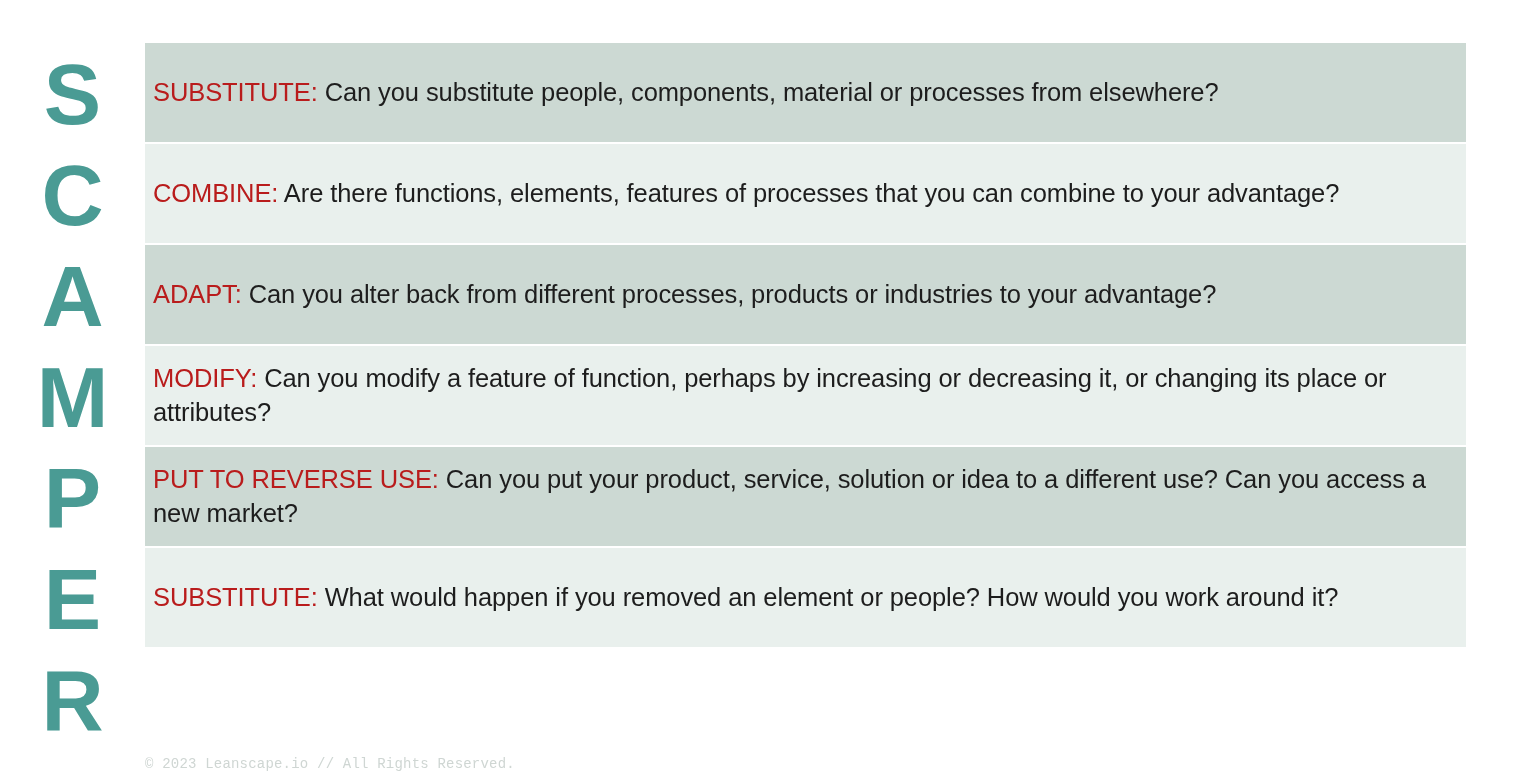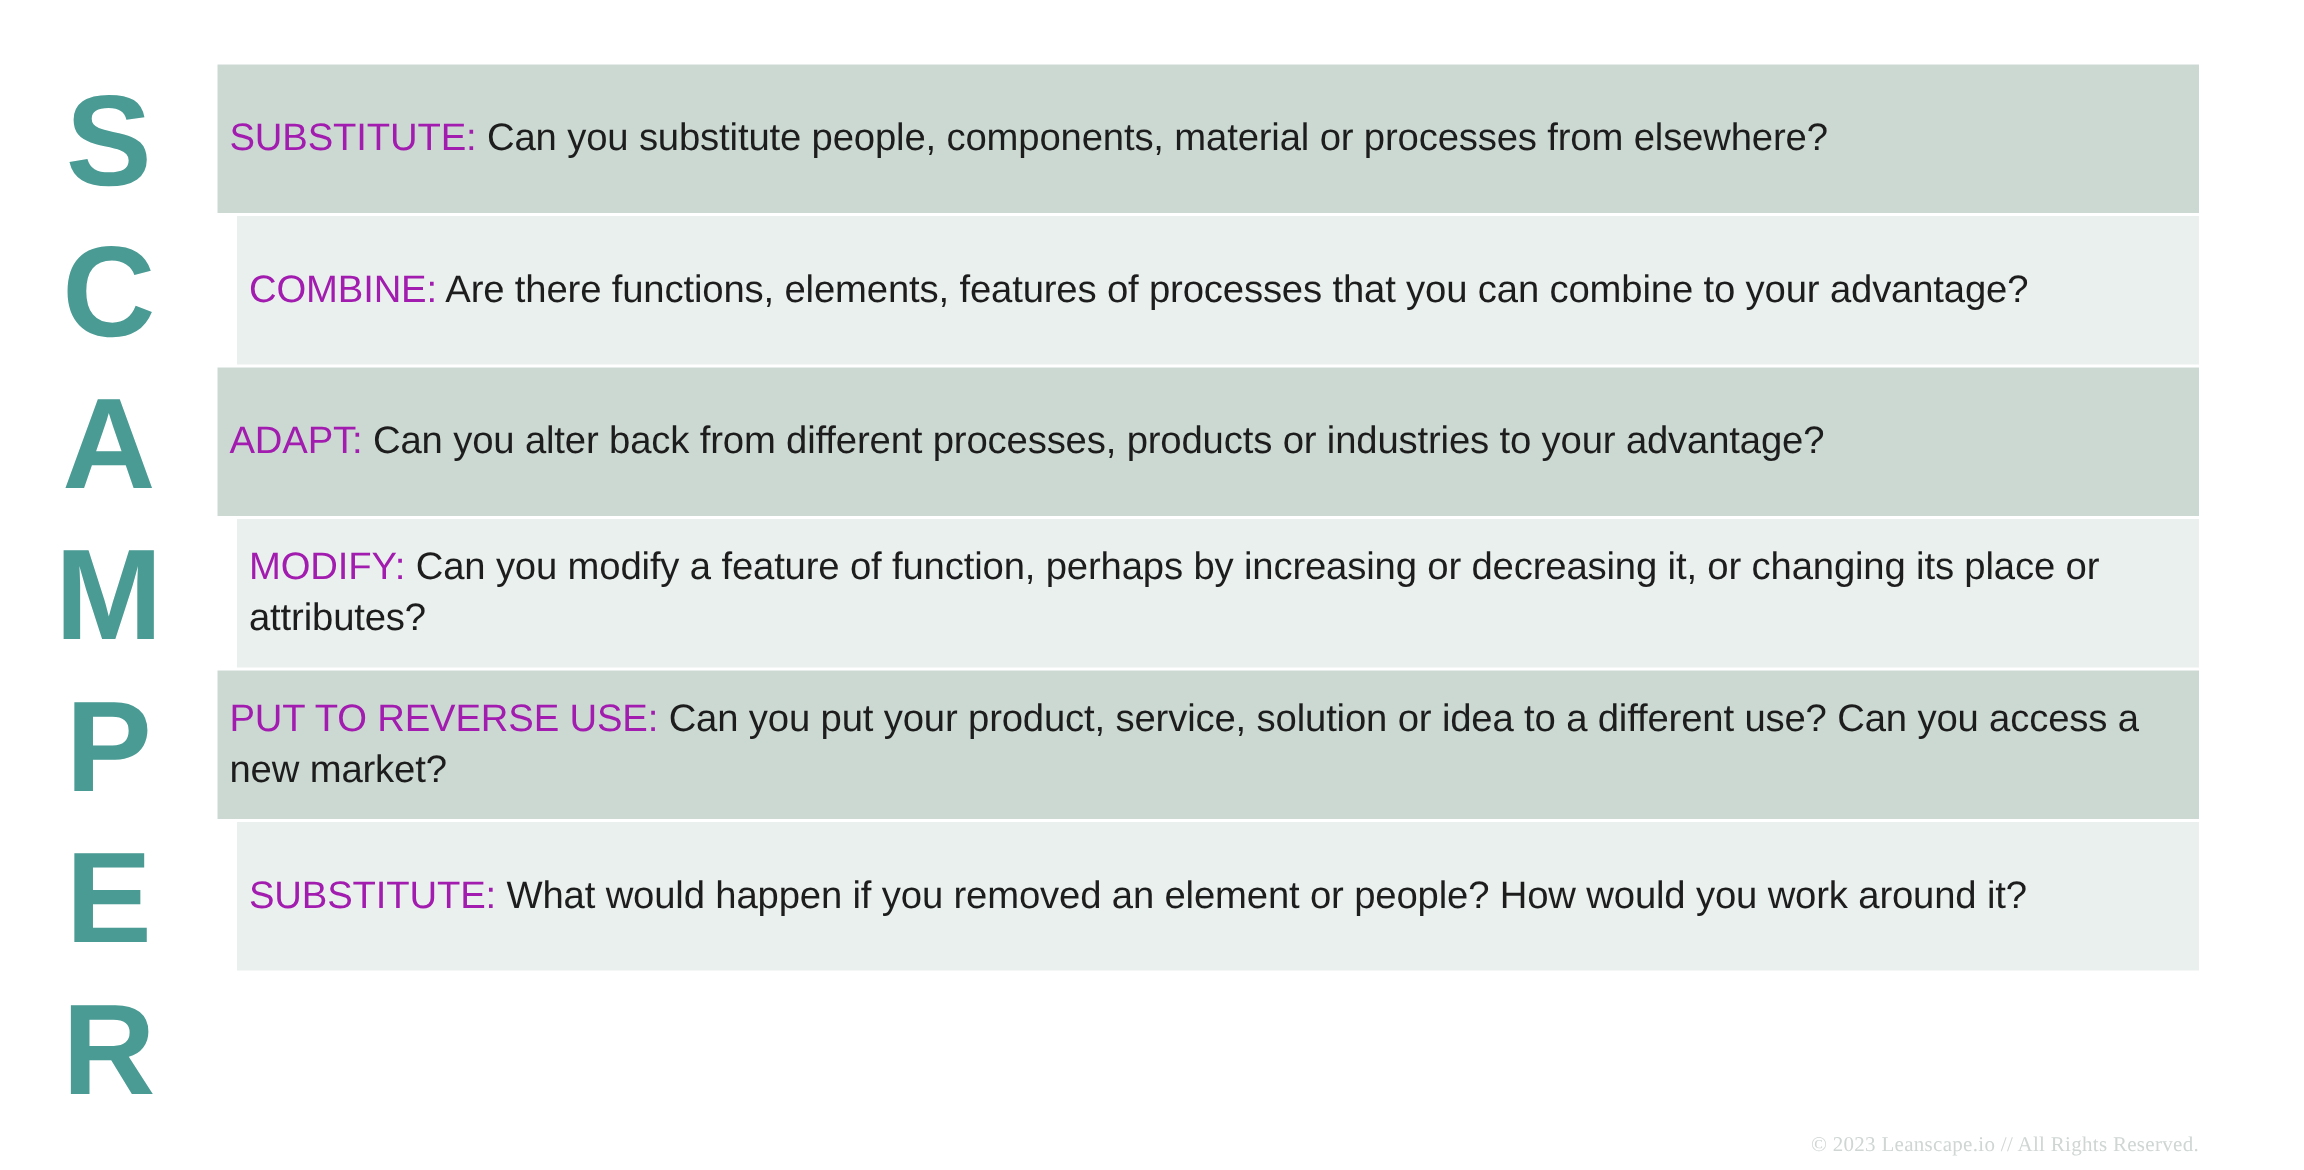--- a/index.html
+++ b/index.html
@@ -73,44 +73,44 @@
   }
   .row {
     display: flex;
     align-items: center;
     box-sizing: border-box;
     padding: 0 0 0 8px;
     height: 99px;
     margin-bottom: 2px;
   }
   .row.dark  { background: #ccd9d3; }
-  .row.light { background: #e9f0ed; margin-left: 13px; }
+  .row.light { background: #e9f0ed; }
 
   .row-text {
     font-size: 25.5px;
     line-height: 1.32;
     color: #1d1d1d;
     font-family: "Liberation Sans", sans-serif;
     letter-spacing: -0.1px;
     padding-right: 14px;
   }
   .kw {
-    color: #a21caf;
+    color: #b91c1c;
     font-family: "Liberation Sans", sans-serif;
   }
   
   .footer {
     position: absolute;
     left: 145px;
     right: 70px;
     bottom: 8px;
-    text-align: right;
+    text-align: left;
     font-size: 14px;
     color: #cfd6d3;
-    font-family: Liberation Serif, serif;
+    font-family: Liberation Mono, monospace;
     letter-spacing: 0.2px;
   }
 </style>
 </head>
 <body>
 
 <div class="canvas">
   <div class="scamper-wrap">
 
     <div class="letters-col">

